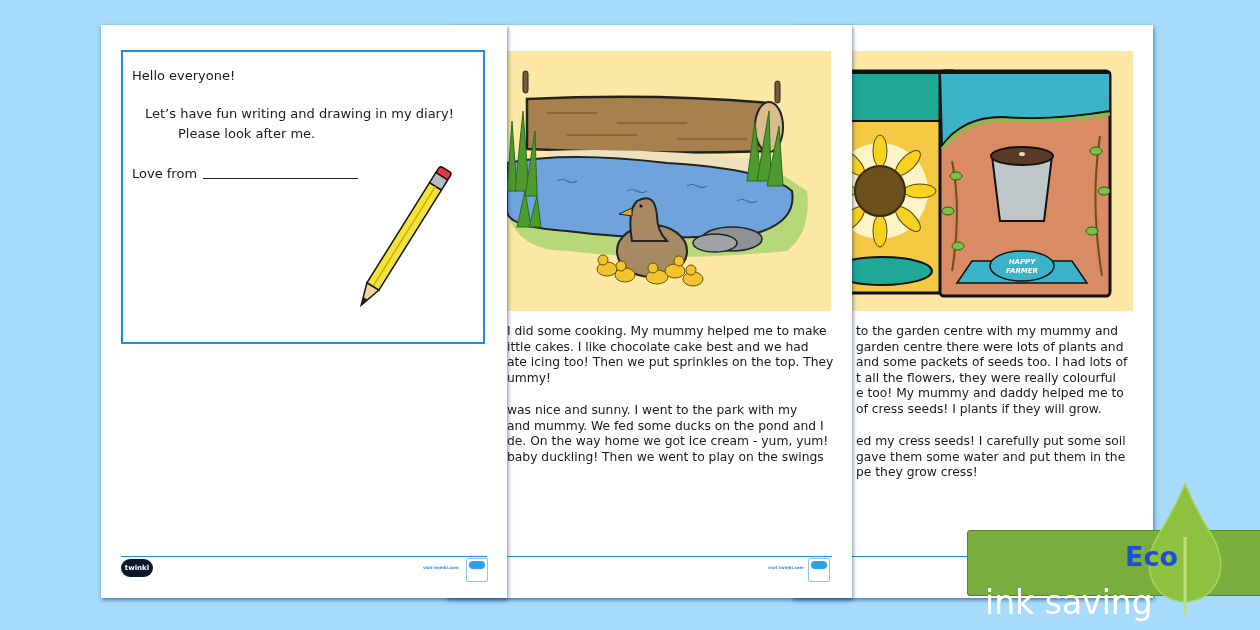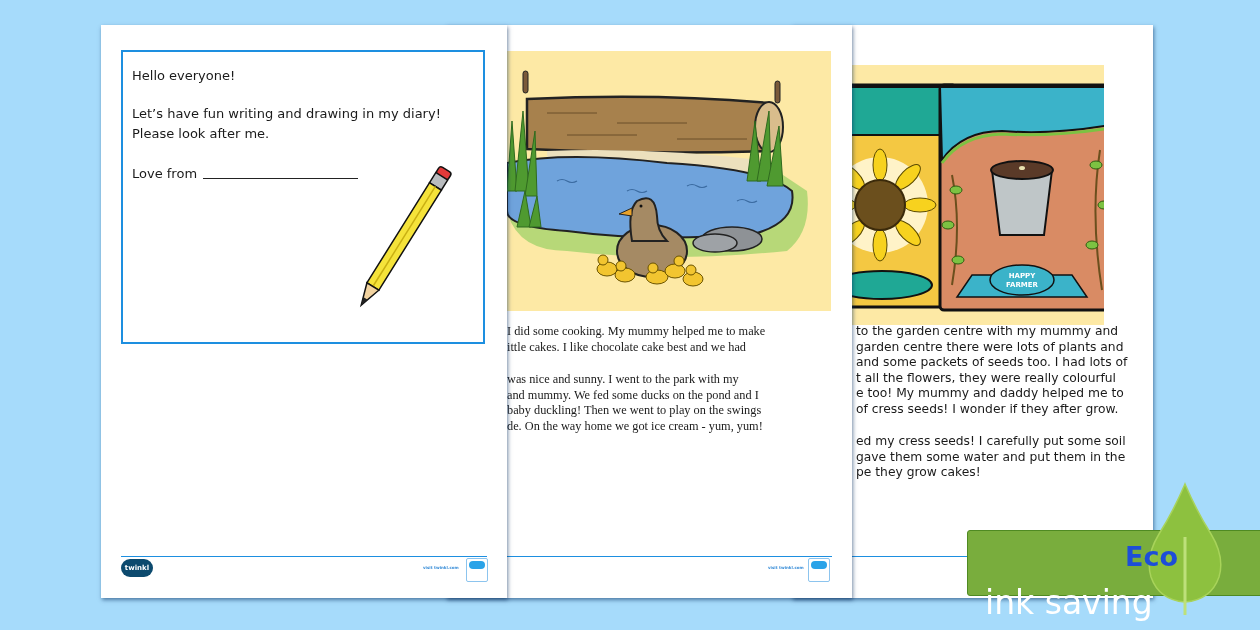--- a/index.html
+++ b/index.html
@@ -29,21 +29,21 @@
     .love-line {
       display: inline-block; width: 155px; border-bottom: 1.5px solid #222;
       margin-left: 6px; vertical-align: -1px;
     }
     .footer-line {
       position: absolute; left: 20px; right: 20px; top: 531px; height: 0;
       border-top: 1.5px solid #1d8fe0;
     }
     .logo-twinkl {
       position: absolute; left: 20px; top: 534px; width: 32px; height: 18px;
-      background: #0c4a6e; border-radius: 9px; color: #fff;
+      background: #0f172a; border-radius: 9px; color: #fff;
       font-size: 7px; font-weight: bold; text-align: center; line-height: 18px;
     }
     .visit-text {
       position: absolute; top: 540px; font-size: 4px; color: #3a8ed8;
       font-weight: bold; white-space: nowrap;
     }
     .badge {
       position: absolute; top: 533px; width: 20px; height: 22px;
       border: 1px solid #8cc4ee; border-radius: 2px; background: #fff;
     }
@@ -73,21 +73,21 @@
     }
     .eco-word {
       position: absolute; left: 1125px; top: 541px; z-index: 12;
       font-size: 27px; font-weight: bold; color: #1d4ed8;
     }
   </style>
 </head>
 <body>
 
 <div class="page" id="page3">
-  <div class="scene" style="left:60px; top:40px; width:252px; height:260px;">
+  <div class="scene" style="left:60px; top:26px; width:281px; height:260px;font-style:italic;">
     <svg width="281" height="260" viewBox="0 0 281 260">
 
       <rect x="-10" y="20" width="110" height="222" fill="#f4c842" stroke="#111" stroke-width="3"></rect>
       <rect x="-10" y="22" width="100" height="48" fill="#1fa895" stroke="#111" stroke-width="2"></rect>
       <circle cx="28" cy="140" r="48" fill="#fff3c8"></circle>
       <g fill="#f7d21e" stroke="#5a4a00" stroke-width="1">
         <ellipse cx="28" cy="100" rx="7" ry="16"></ellipse>
         <ellipse cx="28" cy="180" rx="7" ry="16"></ellipse>
         <ellipse cx="-12" cy="140" rx="16" ry="7"></ellipse>
         <ellipse cx="68" cy="140" rx="16" ry="7"></ellipse>
@@ -124,25 +124,25 @@
       <text x="170" y="222" font-size="7" fill="#fff" text-anchor="middle" font-family="DejaVu Sans, sans-serif" font-weight="bold">FARMER</text>
     </svg>
   </div>
 
   <div class="story" style="left:64px; top:299px;">
     <div>to the garden centre with my mummy and</div>
     <div>garden centre there were lots of plants and</div>
     <div>and some packets of seeds too. I had lots of</div>
     <div>t all the flowers, they were really colourful</div>
     <div>e too! My mummy and daddy helped me to</div>
-    <div>of cress seeds! I wonder if they after grow.</div>
+    <div>of cress seeds! I plants if they will grow.</div>
     <div class="para-gap"></div>
     <div>ed my cress seeds! I carefully put some soil</div>
     <div>gave them some water and put them in the</div>
-    <div>pe they grow cakes!</div>
+    <div>pe they grow cress!</div>
   </div>
 
   <div class="footer-line" style="left:60px;"></div>
 </div>
 
 <div class="page" id="page2">
   <div class="scene" style="left:61px; top:26px; width:324px; height:260px;">
     <svg width="324" height="260" viewBox="0 0 324 260">
 
       <path d="M20 48 Q150 42 262 52 L262 100 Q150 104 20 98 Z" fill="#a7814d" stroke="#222" stroke-width="2.5"></path>
@@ -195,40 +195,42 @@
         <ellipse cx="150" cy="226" rx="11" ry="7"></ellipse>
           <circle cx="146" cy="217" r="5"></circle>
         <ellipse cx="168" cy="220" rx="10" ry="7"></ellipse>
           <circle cx="172" cy="210" r="5"></circle>
         <ellipse cx="186" cy="228" rx="10" ry="7"></ellipse>
           <circle cx="184" cy="219" r="5"></circle>
       </g>
     </svg>
   </div>
 
-  <div class="story" style="left:61px; top:299px;font-family:Liberation Serif, serif;">
+  <div class="story" style="left:61px; top:299px;">
     <div>I did some cooking. My mummy helped me to make</div>
     <div>ittle cakes. I like chocolate cake best and we had</div>
+    <div>ate icing too! Then we put sprinkles on the top. They</div>
+    <div>ummy!</div>
     <div class="para-gap"></div>
     <div>was nice and sunny. I went to the park with my</div>
     <div>and mummy. We fed some ducks on the pond and I</div>
+    <div>de. On the way home we got ice cream - yum, yum!</div>
     <div>baby duckling! Then we went to play on the swings</div>
-    <div>de. On the way home we got ice cream - yum, yum!</div>
   </div>
 
   <div class="footer-line" style="left:60px;"></div>
   <div class="visit-text" style="left:322px;">visit twinkl.com</div>
   <div class="badge" style="left:362px;"></div>
 </div>
 
 <div class="page" id="page1">
   <div class="blue-box">
     <div class="p1-text" style="top:16px;">Hello everyone!</div>
-    <div class="p1-text" style="top:54px;">Let’s have fun writing and drawing in my diary!</div>
-    <div class="p1-text" style="top:74px;">Please look after me.</div>
+    <div class="p1-text" style="top:54px;margin-left:13px;">Let’s have fun writing and drawing in my diary!</div>
+    <div class="p1-text" style="top:74px;margin-left:46px;">Please look after me.</div>
     <div class="p1-text" style="top:114px;">
       <span>Love from</span><span class="love-line"></span>
     </div>
     <svg style="position:absolute; left:232px; top:100px;" width="100" height="170" viewBox="0 0 100 170">
       <g transform="rotate(32 50 85)">
         <rect x="42" y="6" width="14" height="9" rx="3" fill="#e23a3a" stroke="#111" stroke-width="1.5"></rect>
         <rect x="42" y="14" width="14" height="12" fill="#b9bcbf" stroke="#111" stroke-width="1.5"></rect>
         <rect x="42" y="26" width="14" height="118" fill="#f5e33a" stroke="#111" stroke-width="1.5"></rect>
         <line x1="49" y1="26" x2="49" y2="144" stroke="#c9b012" stroke-width="1.5"></line>
         <path d="M42 144 L56 144 L49 166 Z" fill="#f2d3a0" stroke="#111" stroke-width="1.5"></path>

